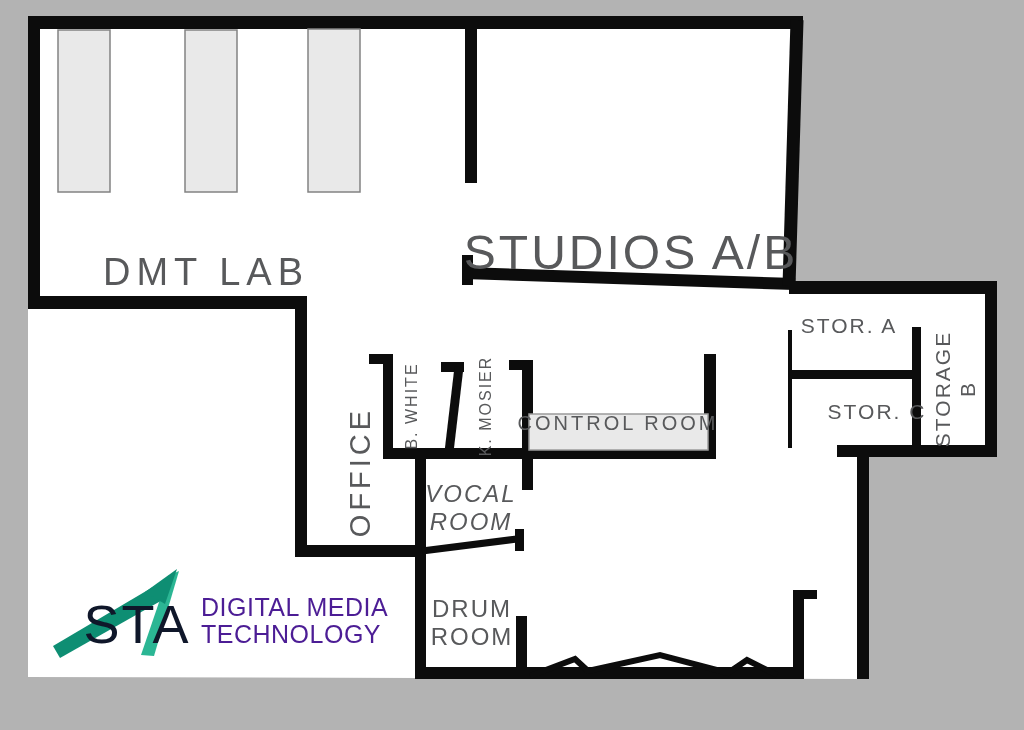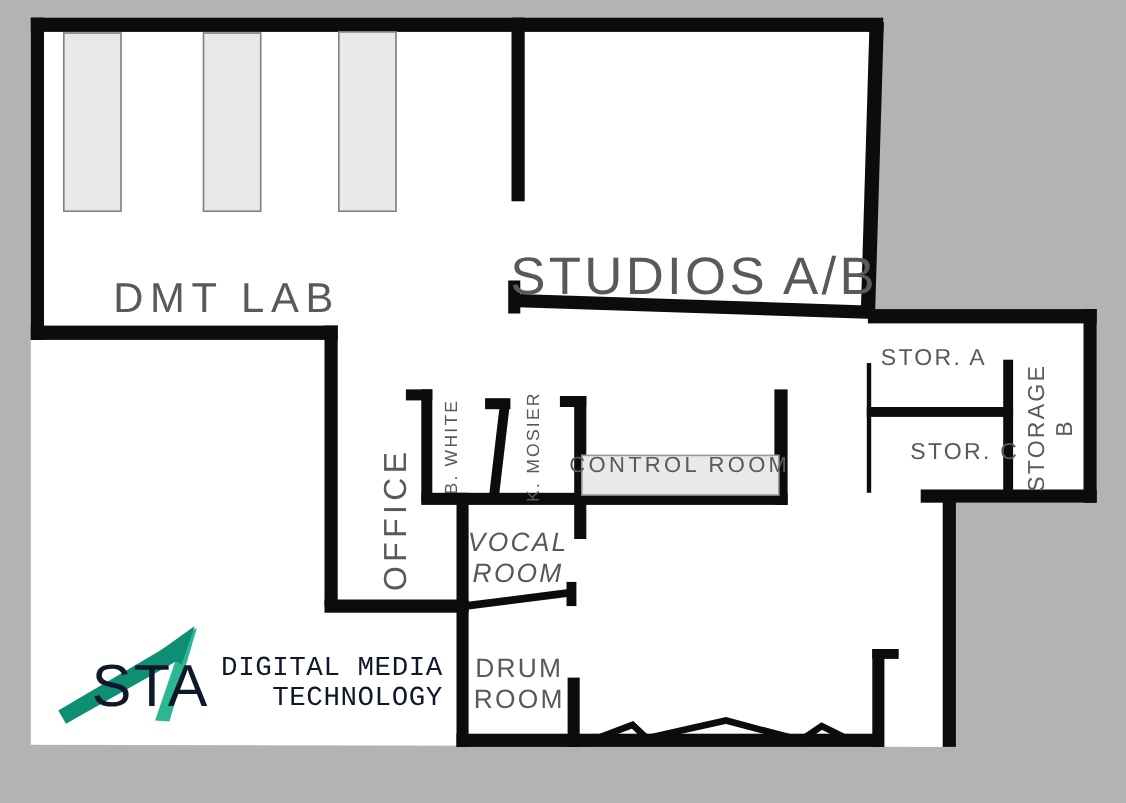--- a/index.html
+++ b/index.html
@@ -16,24 +16,23 @@
     position:absolute;
     transform:translate(-50%,-50%);
     color:#58595b;
     white-space:pre-line;
     text-align:center;
     line-height:1.18;
   }
   .label.vert{transform:translate(-50%,-50%) rotate(-90deg);}
   .logo-text{
     position:absolute;
-    color:#0f172a;
-    text-align:right;
+    color:#4c1d95;
+    text-align:left;
     letter-spacing:0.5px;
-    font-family:Liberation Mono, monospace;
   }
   .logo-mark{
     position:absolute;
     transform:translate(-50%,-50%);
     color:#0f172a;
     font-weight:normal;
     letter-spacing:2px;
   }
 </style>
 </head>

